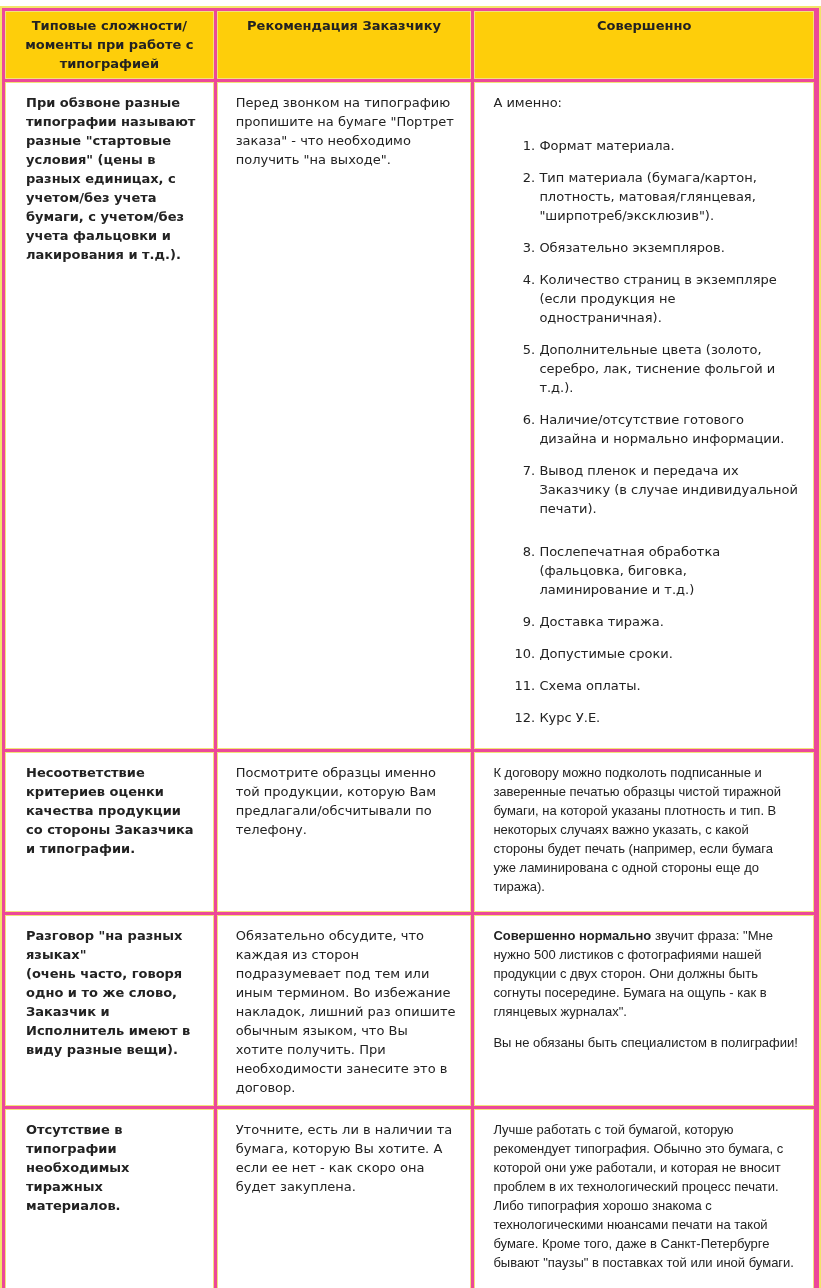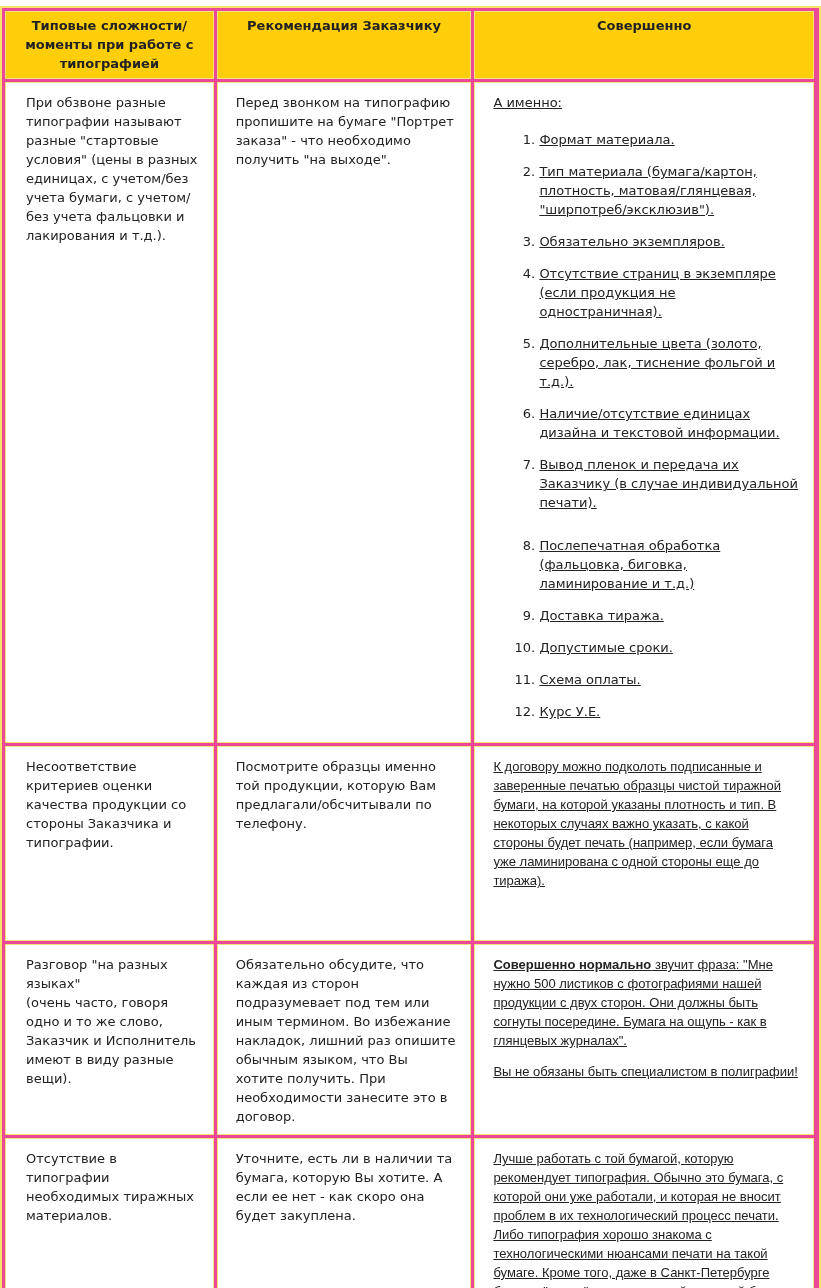--- a/index.html
+++ b/index.html
@@ -26,31 +26,31 @@
     background: #fece0a;
     font-weight: bold;
     color: #2a2a2a;
     text-align: center;
     padding: 4px 6px 0 6px;
     height: 62px;
     font-size: 14px;
     line-height: 21px;
   }
   td { background: #ffffff; padding: 10px 14px 8px 18px; }
-  td.c1 { padding-left: 20px; }
+  td.c1 { padding-left: 20px; font-weight: bold; }
   td.c2 { padding-left: 18px; }
-  td.c3 { padding-left: 18px; text-decoration: underline; }
+  td.c3 { padding-left: 18px; }
   .col1 { width: 204px; }
   .col2 { width: 249px; }
   .col3 { width: 332px; }
   .r1 { height: 640px; }
-  .r2 { height: 195px; border-radius: 14px; }
+  .r2 { height: 160px; border-radius: 14px; }
   .r3 { height: 160px; }
   .r4 { height: 196px; }
-  ol { margin: 18px 0 0 0; padding-left: 46px; }
+  ol { margin: 24px 0 0 0; padding-left: 46px; }
   ol li { margin-bottom: 13px; }
   ol li.gap { margin-top: 24px; }
   p { margin: 0; }
   p + p { margin-top: 12px; }
   .note-font { font-family: "Liberation Sans", sans-serif; font-size: 13.5px; }
   b { font-weight: bold; }
 </style>
 </head>
 <body>
 
@@ -71,23 +71,23 @@
   <tbody>
     <tr class="r1">
       <td class="c1">При обзвоне разные типографии называют разные "стартовые условия" (цены в разных единицах, с учетом/без учета бумаги, с учетом/без учета фальцовки и лакирования и т.д.).</td>
       <td class="c2">Перед звонком на типографию пропишите на бумаге "Портрет заказа" - что необходимо получить "на выходе".</td>
       <td class="c3">
         <div>А именно:</div>
         <ol>
           <li>Формат материала.</li>
           <li>Тип материала (бумага/картон, плотность, матовая/глянцевая, "ширпотреб/эксклюзив").</li>
           <li>Обязательно экземпляров.</li>
-          <li>Отсутствие страниц в экземпляре (если продукция не одностраничная).</li>
+          <li>Количество страниц в экземпляре (если продукция не одностраничная).</li>
           <li>Дополнительные цвета (золото, серебро, лак, тиснение фольгой и т.д.).</li>
-          <li>Наличие/отсутствие единицах дизайна и текстовой информации.</li>
+          <li>Наличие/отсутствие готового дизайна и нормально информации.</li>
           <li>Вывод пленок и передача их Заказчику (в случае индивидуальной печати).</li>
           <li class="gap">Послепечатная обработка (фальцовка, биговка, ламинирование и т.д.)</li>
           <li>Доставка тиража.</li>
           <li>Допустимые сроки.</li>
           <li>Схема оплаты.</li>
           <li>Курс У.Е.</li>
         </ol>
       </td>
     </tr>
     <tr class="r2">

